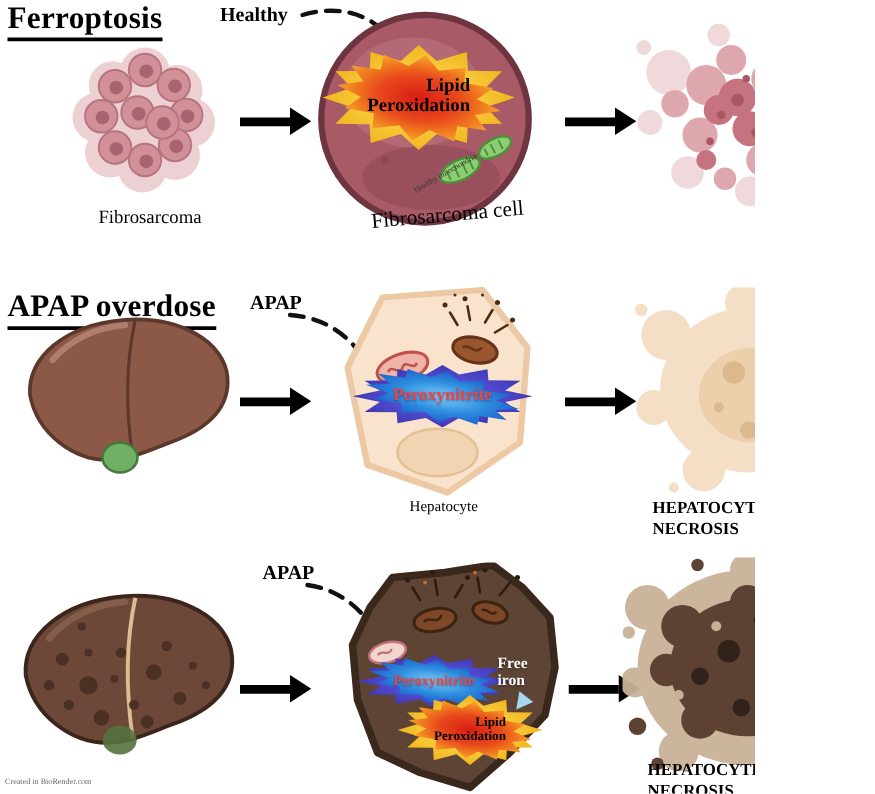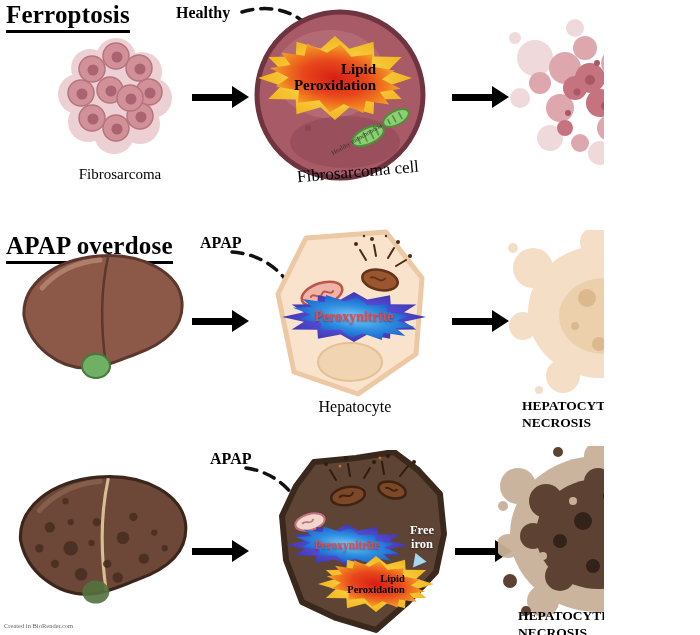--- a/index.html
+++ b/index.html
@@ -26,21 +26,21 @@
   .burst-outer.yellow { background:radial-gradient(closest-side,#f9d447 40%,#f2b51e 100%); }
   .burst-outer.indigo { background:radial-gradient(closest-side,#5a52d8 40%,#3f38b4 100%); }
   .burst-inner { position:absolute; inset:9% 7%; transform:rotate(9deg); }
   .burst-inner.fire { background:radial-gradient(closest-side,#d81d14 0%,#e8481c 50%,#f07b1f 78%,#f7a22b 100%); }
   .burst-inner.blue { background:radial-gradient(closest-side,#7ecdf6 0%,#2f8fe0 55%,#1d62cc 100%); }
   .burst-text { position:relative; z-index:2; font-weight:bold; text-align:right; white-space:pre-line; line-height:1.05; }
   .burst-text.dark { color:#000; }
   .burst-text.light { color:#ef4444; text-shadow:0 1px 2px rgba(0,0,60,.45); }
   .rot { transform-origin:left top; position:absolute; }
   .credit { position:absolute; font-size:6.5px; color:#666; }
-  .free-iron { position:absolute; color:#fff; font-weight:bold; font-size:12.5px; text-align:center; white-space:pre-line; line-height:1.1; text-shadow:0 1px 2px rgba(0,0,0,.5); z-index:5; }
+  .free-iron { position:absolute; color:#fff; font-weight:bold; font-size:12.5px; text-align:left; white-space:pre-line; line-height:1.1; text-shadow:0 1px 2px rgba(0,0,0,.5); z-index:5; }
   .cyan-tri { position:absolute; width:0; height:0; border-left:7px solid transparent; border-right:7px solid transparent; border-top:13px solid #a6d9f0; transform:rotate(38deg); z-index:6; }
   svg { display:block; }
   .dash { stroke:#111; stroke-width:3.5; fill:none; stroke-dasharray:11 8; stroke-linecap:round; }
 </style>
 </head>
 <body>
 
 <div class="canvas">
 
   <div class="title" style="left:6px;top:1px;">Ferroptosis</div>
@@ -230,21 +230,21 @@
       </g>
     </g>
   </svg>
 
   <div class="burst" style="left:282px;top:292px;width:144px;height:50px;">
     <div class="burst-outer indigo star"></div>
     <div class="burst-inner blue star"></div>
     <span class="burst-text light" style="font-size:14px;">Peroxynitrite</span>
   </div>
 
-  <div class="label" style="left:300px;top:398px;width:110px;font-size:16px;">Hepatocyte</div>
+  <div class="label" style="left:300px;top:398px;width:110px;font-size:12px;">Hepatocyte</div>
 
   <div class="arrow" style="left:452px;top:310px;">
       <span class="shaft" style="width:40px;"></span>
       <span class="head"></span>
     </div>
 
   <svg class="abs" style="left:505px;top:230px;" width="190" height="165" viewBox="0 0 190 165">
     <g fill="#f4dfc6">
       <ellipse cx="95" cy="82" rx="72" ry="66"></ellipse>
       <circle cx="28" cy="38" r="20"></circle>

